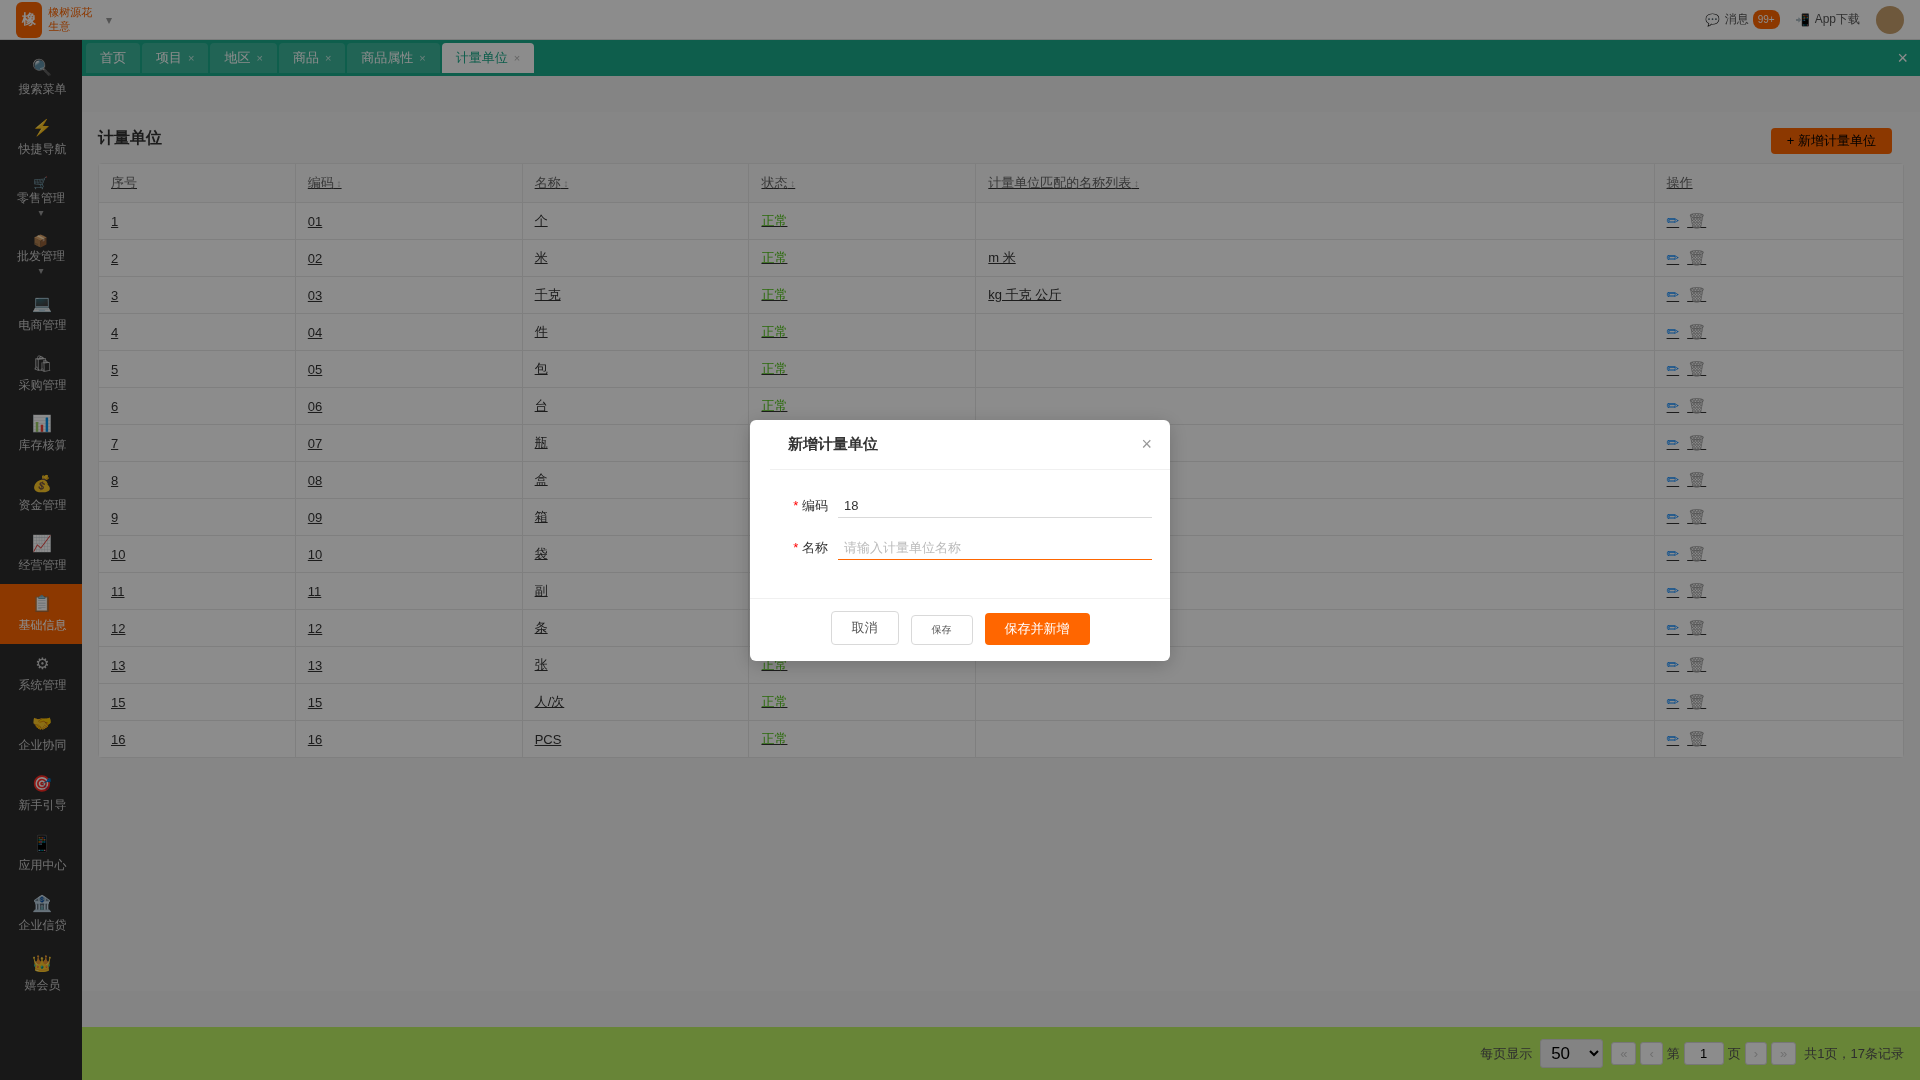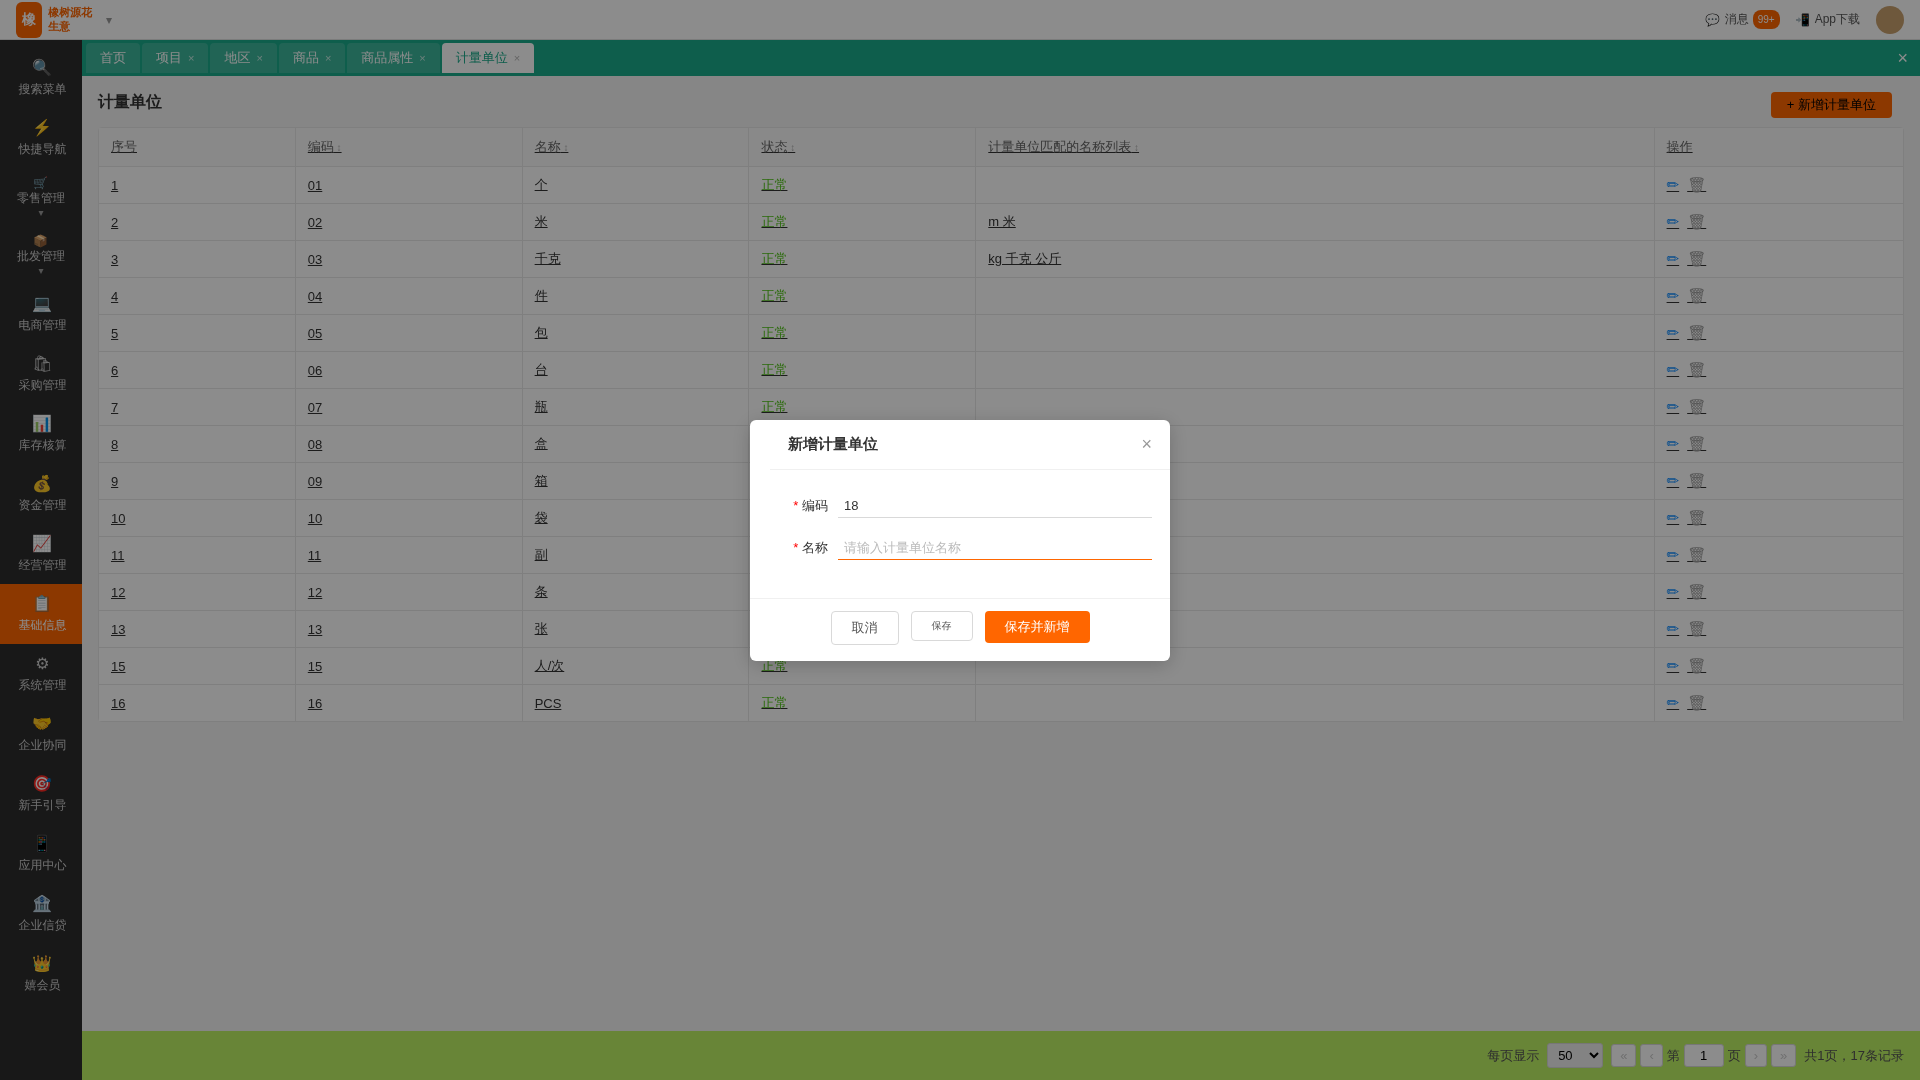--- a/index.html
+++ b/index.html
@@ -13,21 +13,21 @@
       align-items: center;
       justify-content: space-between;
       padding: 0 16px;
       border-bottom: 1px solid #e0e0e0;
       position: relative;
       z-index: 10;
     }
     .top-bar-left { display: flex; align-items: center; gap: 10px; }
     .logo-area { display: flex; align-items: center; gap: 6px; width: 80px; }
     .logo-icon { width: 36px; height: 36px; background: #f60; border-radius: 6px; display: flex; align-items: center; justify-content: center; color: #fff; font-weight: bold; font-size: 14px; }
-    .logo-text { font-size: 11px; color: #f60; font-weight: bold; line-height: 1.2; }
+    .logo-text { font-size: 11px; color: #f60; font-weight: normal; line-height: 1.2; }
     .top-bar-right { display: flex; align-items: center; gap: 16px; }
     .top-bar-btn { display: flex; align-items: center; gap: 4px; font-size: 12px; color: #555; cursor: pointer; }
     .badge { background: #f60; color: #fff; border-radius: 8px; padding: 4px 5px; font-size: 10px; }
     .avatar { width: 28px; height: 28px; background: #c8a06e; border-radius: 50%; }
 
     
     .layout { display: flex; height: calc(1080px - 40px); }
 
     
     .sidebar {
@@ -50,21 +50,21 @@
       border-left: 3px solid transparent;
       position: relative;
     }
     .sidebar-item.active { background: #f60; color: #fff; border-left-color: #f60; }
     .sidebar-item .s-icon { font-size: 16px; margin-bottom: 4px; }
     .sidebar-group-item { display: flex; flex-direction: column; align-items: center; padding: 8px 4px; color: #ccc; font-size: 12px; cursor: pointer; text-align: center; }
     .sidebar-group-item.has-arrow { position: relative; }
     .sidebar-group-item.has-arrow::after { content: '▾'; font-size: 10px; color: #999; }
 
     
-    .main-content { flex: 1; display: flex; flex-direction: column; overflow: hidden; }
+    .main-content { flex: 1; display: flex; flex-direction: column; overflow: hidden; gap: 36px; }
 
     
     .tabs-bar {
       background: #1aab8b;
       display: flex;
       align-items: center;
       height: 36px;
       padding: 0 4px;
     }
     .tab {
@@ -130,21 +130,21 @@
     .pagination-bar {
       display: flex;
       align-items: center;
       justify-content: flex-end;
       padding: 12px 16px;
       background: #bef264;
       gap: 8px;
       font-size: 13px;
       color: #555;
     }
-    .page-size-select { border: 1px solid #d9d9d9; padding: 3px 6px; border-radius: 3px; font-size: 13px; }
+    .page-size-select { border: 1px solid #d9d9d9; padding: 3px 6px; border-radius: 3px; font-size: 17px; }
     .page-nav { display: flex; align-items: center; gap: 4px; }
     .page-nav-btn { border: 1px solid #d9d9d9; background: #fff; padding: 3px 8px; border-radius: 3px; cursor: pointer; font-size: 13px; }
     .page-nav-btn.disabled { color: #ccc; cursor: default; }
     .page-input { border: 1px solid #d9d9d9; width: 40px; text-align: center; padding: 3px; border-radius: 3px; font-size: 13px; }
 
     
     .modal-overlay {
       position: fixed;
       top: 0; left: 0; right: 0; bottom: 0;
       background: rgba(0,0,0,0.45);
@@ -181,21 +181,21 @@
       padding: 4px 6px;
       font-size: 13px;
       outline: none;
       color: #333;
     }
     .form-input.active { border-bottom-color: #f60; }
     .form-input::placeholder { color: #bbb; }
     .modal-footer {
       padding: 12px 18px 16px;
       display: flex;
-      align-items: flex-start;
+      align-items: flex-end;
       justify-content: center;
       gap: 12px;
       border-top: 1px solid #f0f0f0;
     }
     .btn-cancel { border: 1px solid #d9d9d9; background: #fff; color: #555; padding: 7px 20px; border-radius: 4px; cursor: pointer; font-size: 13px; }
     .btn-save { border: 1px solid #d9d9d9; background: #fff; color: #555; padding: 7px 20px; border-radius: 4px; cursor: pointer; font-size: 10px; }
     .btn-save-new { border: none; background: #f60; color: #fff; padding: 7px 20px; border-radius: 4px; cursor: pointer; font-size: 13px; }
   </style>
 </head>
 <body>

